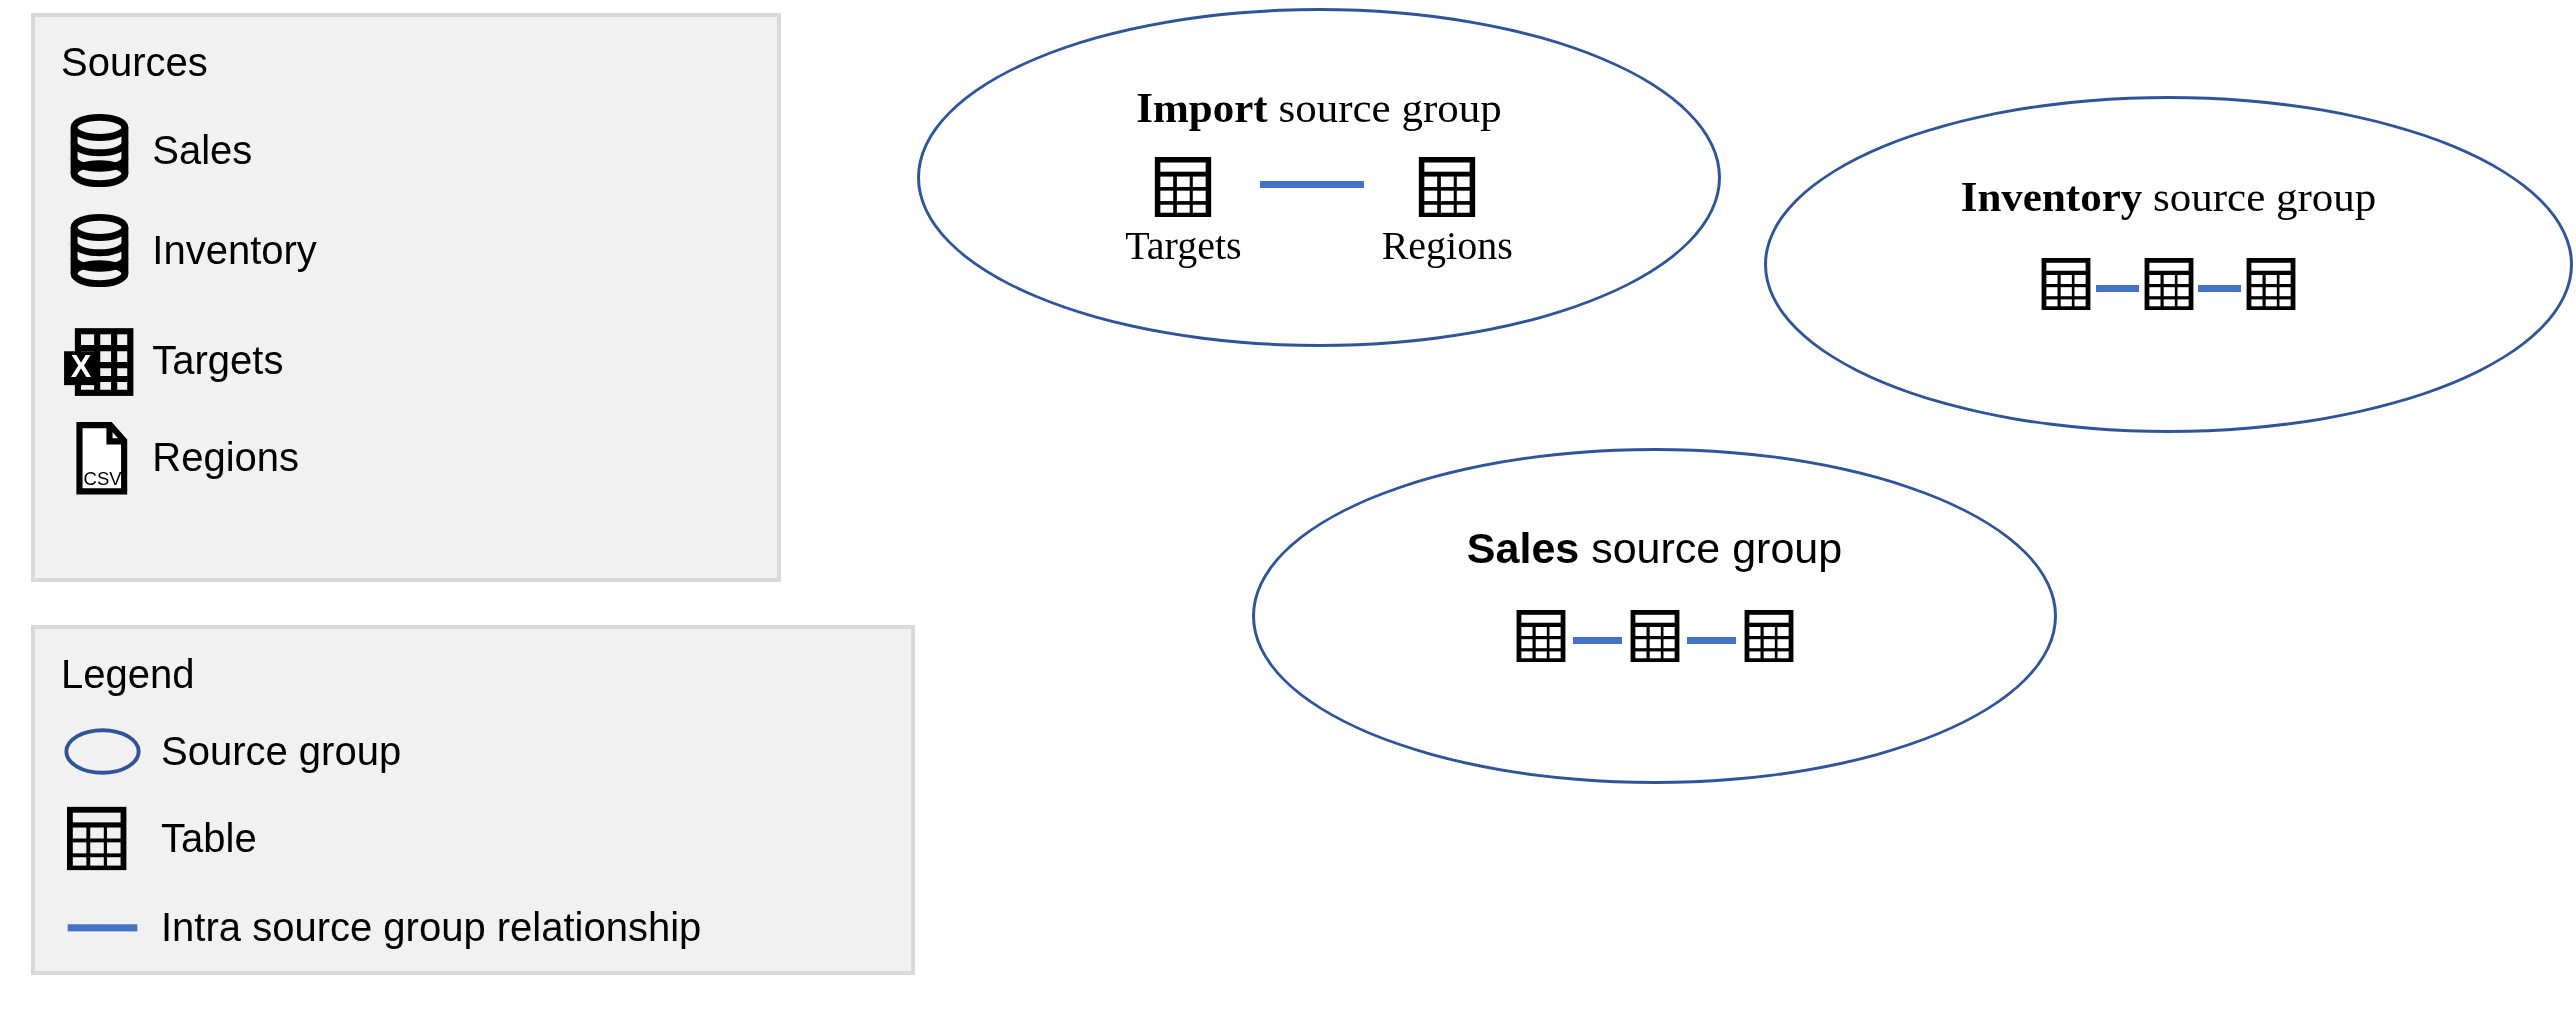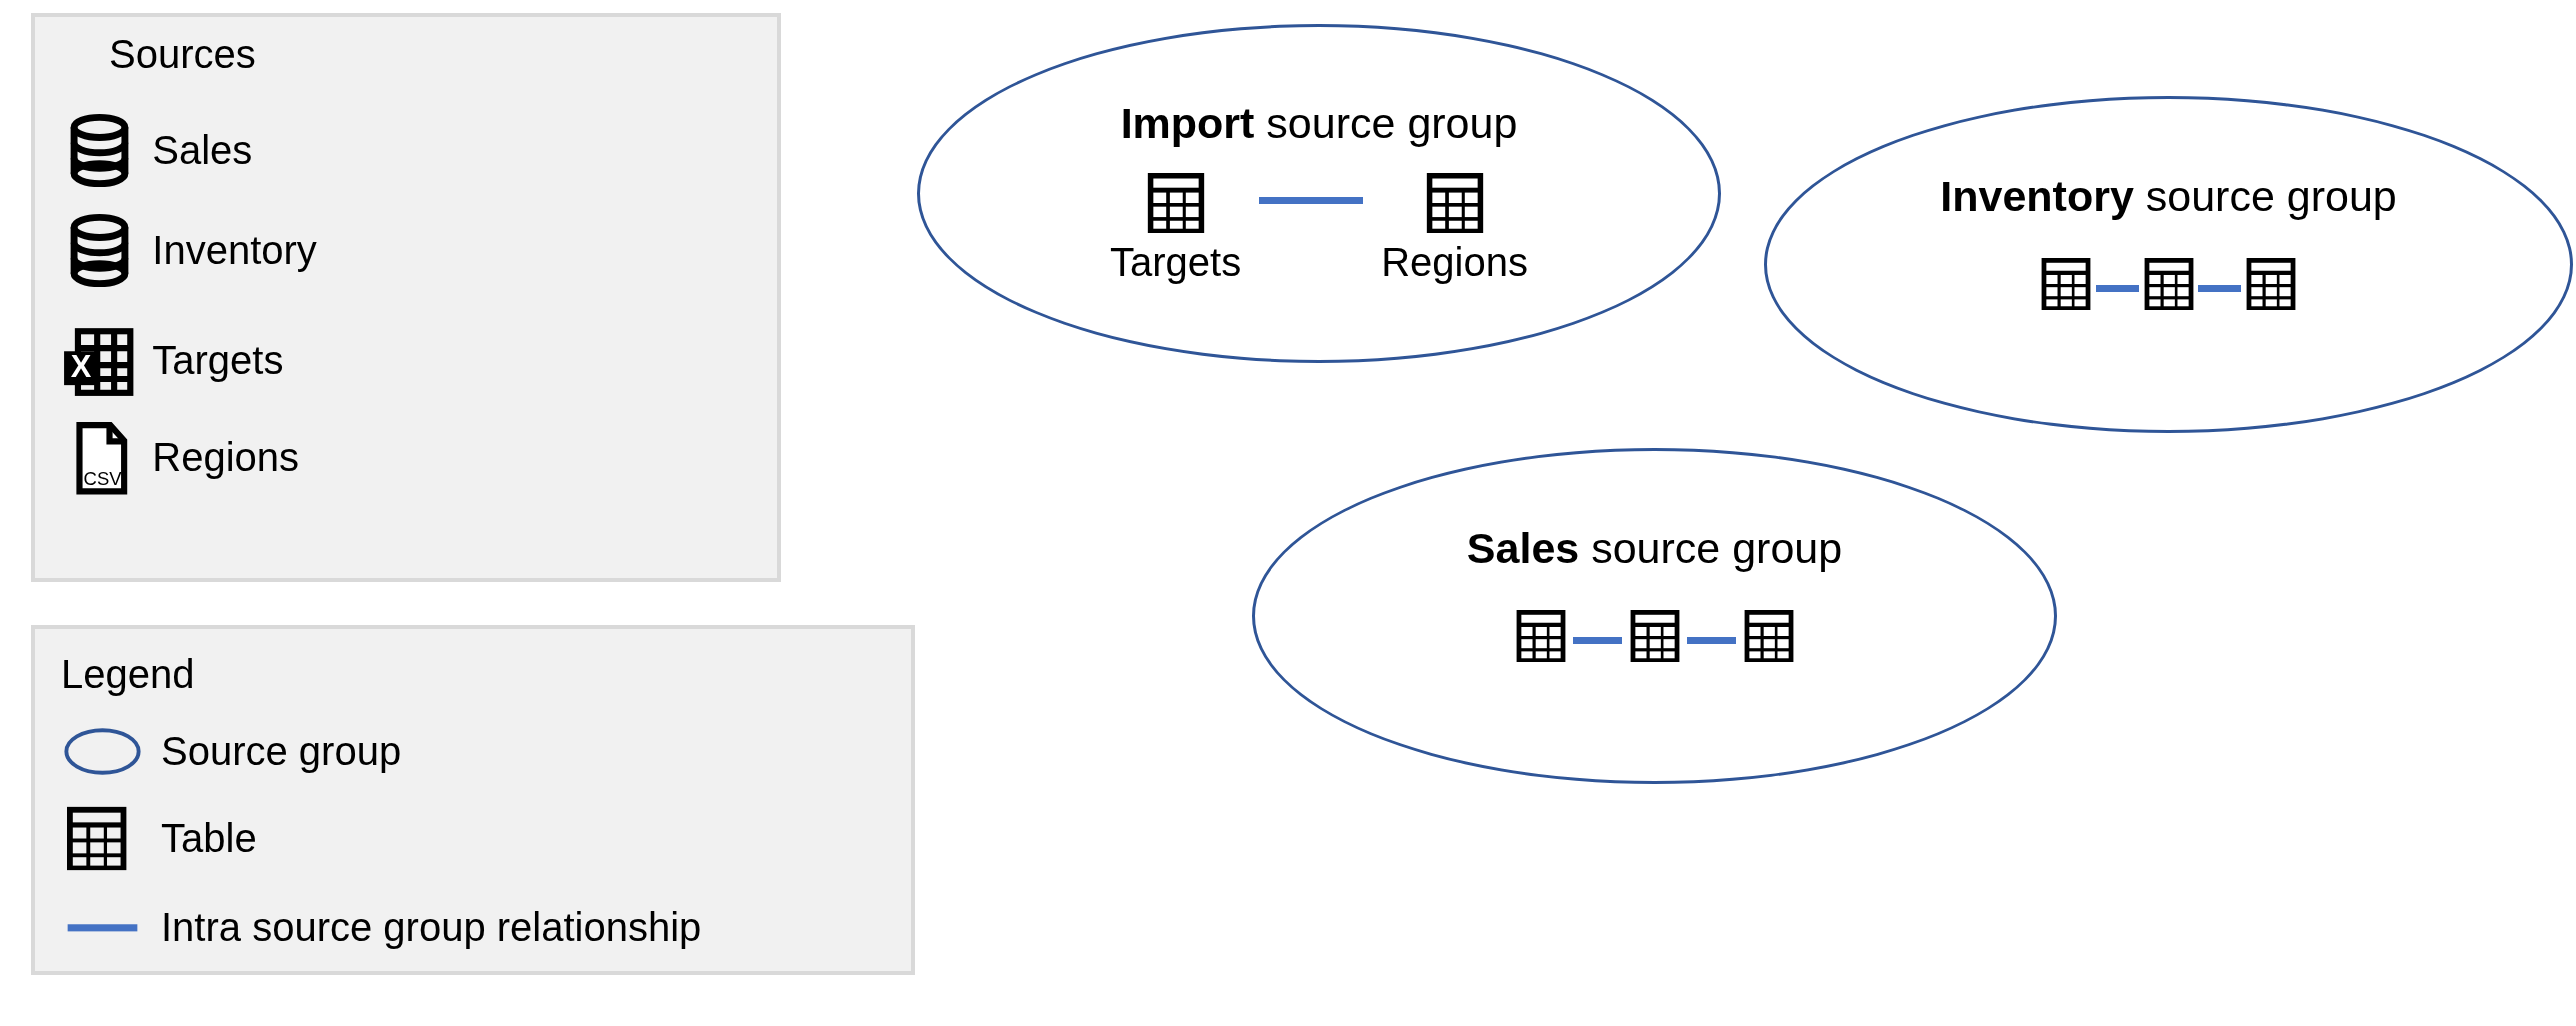--- a/index.html
+++ b/index.html
@@ -26,21 +26,21 @@
   #sources-panel { left: 31px;  top: 13px;  width: 750px; height: 569px; }
   #legend-panel  { left: 31px;  top: 625px; width: 884px; height: 350px; }
 
   .panel-title {
     position: absolute;
     font-size: 40px;
     color: #000000;
     white-space: nowrap;
     line-height: 1;
   }
-  #sources-title { left: 26px; top: 17px; margin-left: 48px; }
+  #sources-title { left: 26px; top: 25px; }
   #legend-title  { left: 26px; top: 25px; text-align: right; }
 
   
   .source-row {
     position: absolute;
     left: 26px;
     display: flex;
     align-items: center;
     height: 84px;
   }
@@ -245,21 +245,21 @@
               <rect x="36" y="78" width="21" height="13"></rect>
               <rect x="62" y="78" width="21" height="13"></rect>
             </g>
           </g>
         </svg>
       </span>
       <span class="legend-label">Table</span>
     </div>
   </div>
 
-  <div class="group" id="group-import" style="left:917px; top:24px; width:804px; height:339px;">
+  <div class="group" id="group-import" style="left:917px; top:8px; width:804px; height:339px;font-family:Liberation Serif, serif;">
     <div class="group-ellipse"></div>
     <div class="group-title" style="top:78px">
       <span class="strong">Import</span><span> source group</span>
     </div>
     <div class="group-tables" style="top:149px">
       <div class="table-node">
         <span class="tbl-lg">
           <svg viewBox="0 0 92 98" width="100%" height="100%">
             <rect x="0" y="0" width="92" height="98" fill="#000000"></rect>
             <rect x="9" y="9" width="74" height="15" fill="#FFFFFF"></rect>
@@ -297,21 +297,21 @@
               <rect x="36" y="78" width="21" height="13"></rect>
               <rect x="62" y="78" width="21" height="13"></rect>
             </g>
           </svg>
         </span>
         <span class="node-label">Regions</span>
       </div>
     </div>
   </div>
 
-  <div class="group" id="group-inventory" style="left:1764px; top:96px; width:809px; height:337px;">
+  <div class="group" id="group-inventory" style="left:1764px; top:96px; width:809px; height:337px;font-family:Liberation Serif, serif;">
     <div class="group-ellipse"></div>
     <div class="group-title" style="top:79px">
       <span class="strong">Inventory</span><span> source group</span>
     </div>
     <div class="group-tables" style="top:162px">
       <div class="table-node">
         <span class="tbl-md">
           <svg viewBox="0 0 92 98" width="100%" height="100%">
             <rect x="0" y="0" width="92" height="98" fill="#000000"></rect>
             <rect x="9" y="9" width="74" height="15" fill="#FFFFFF"></rect>

